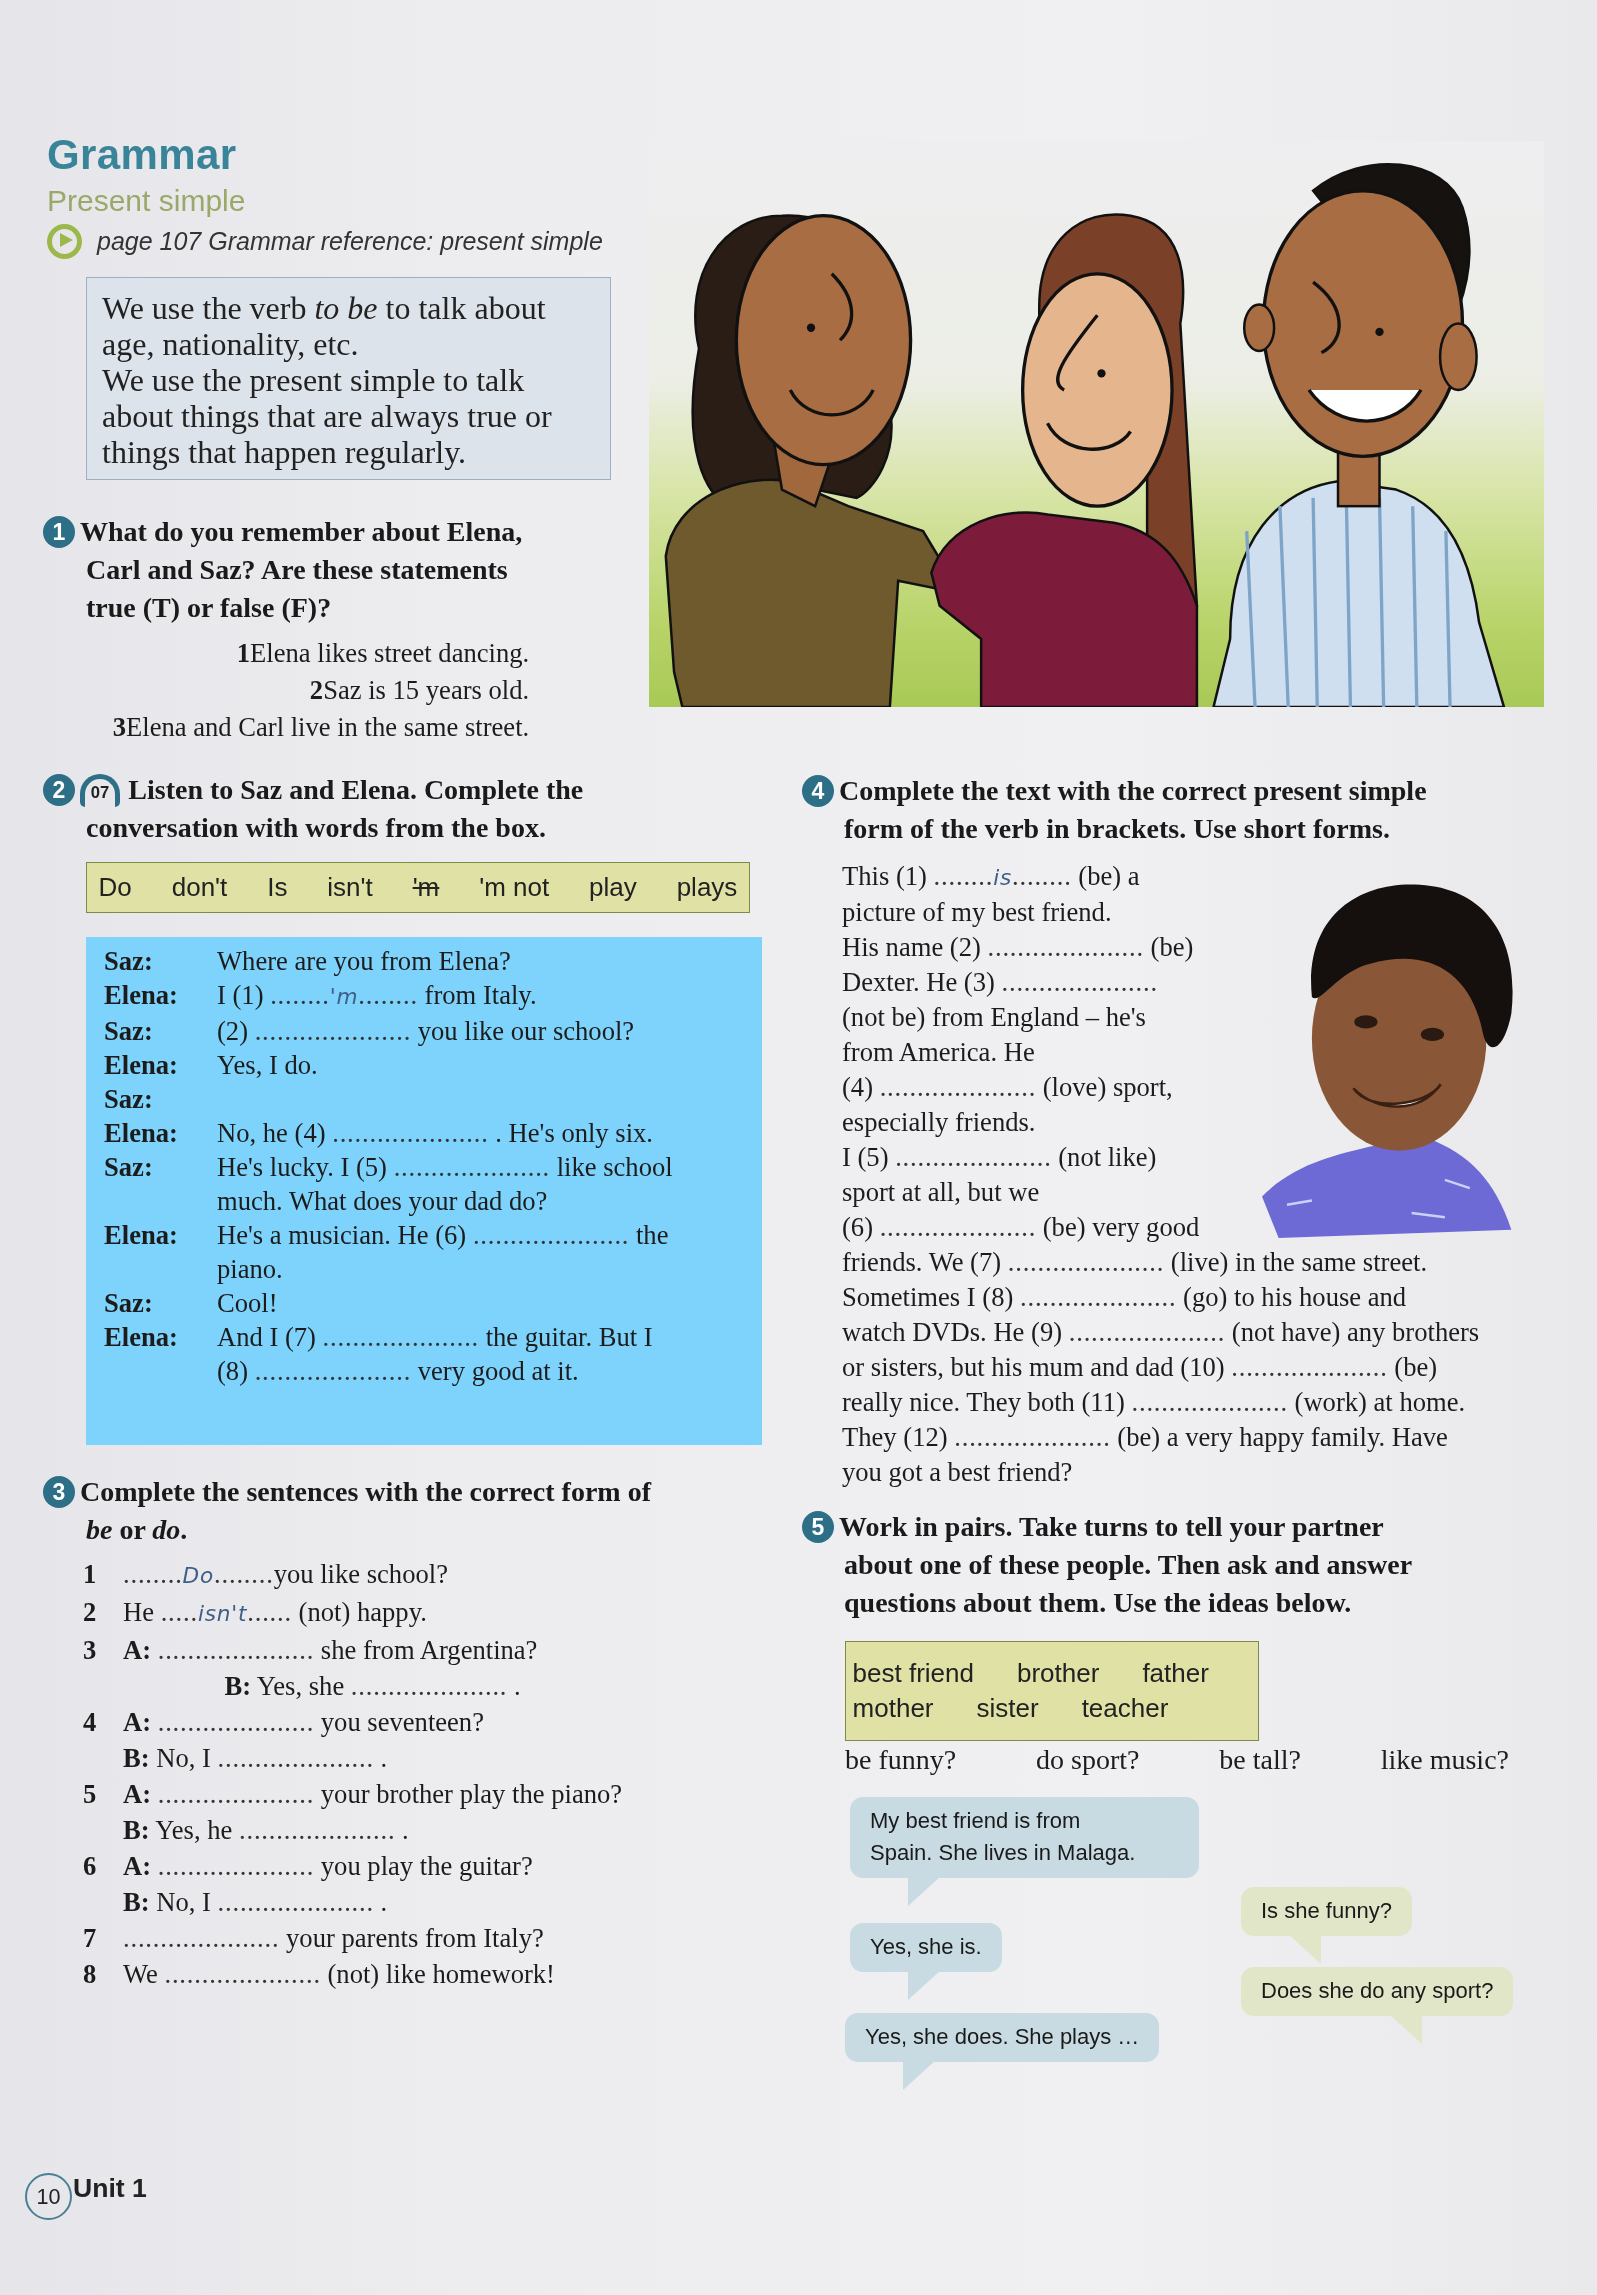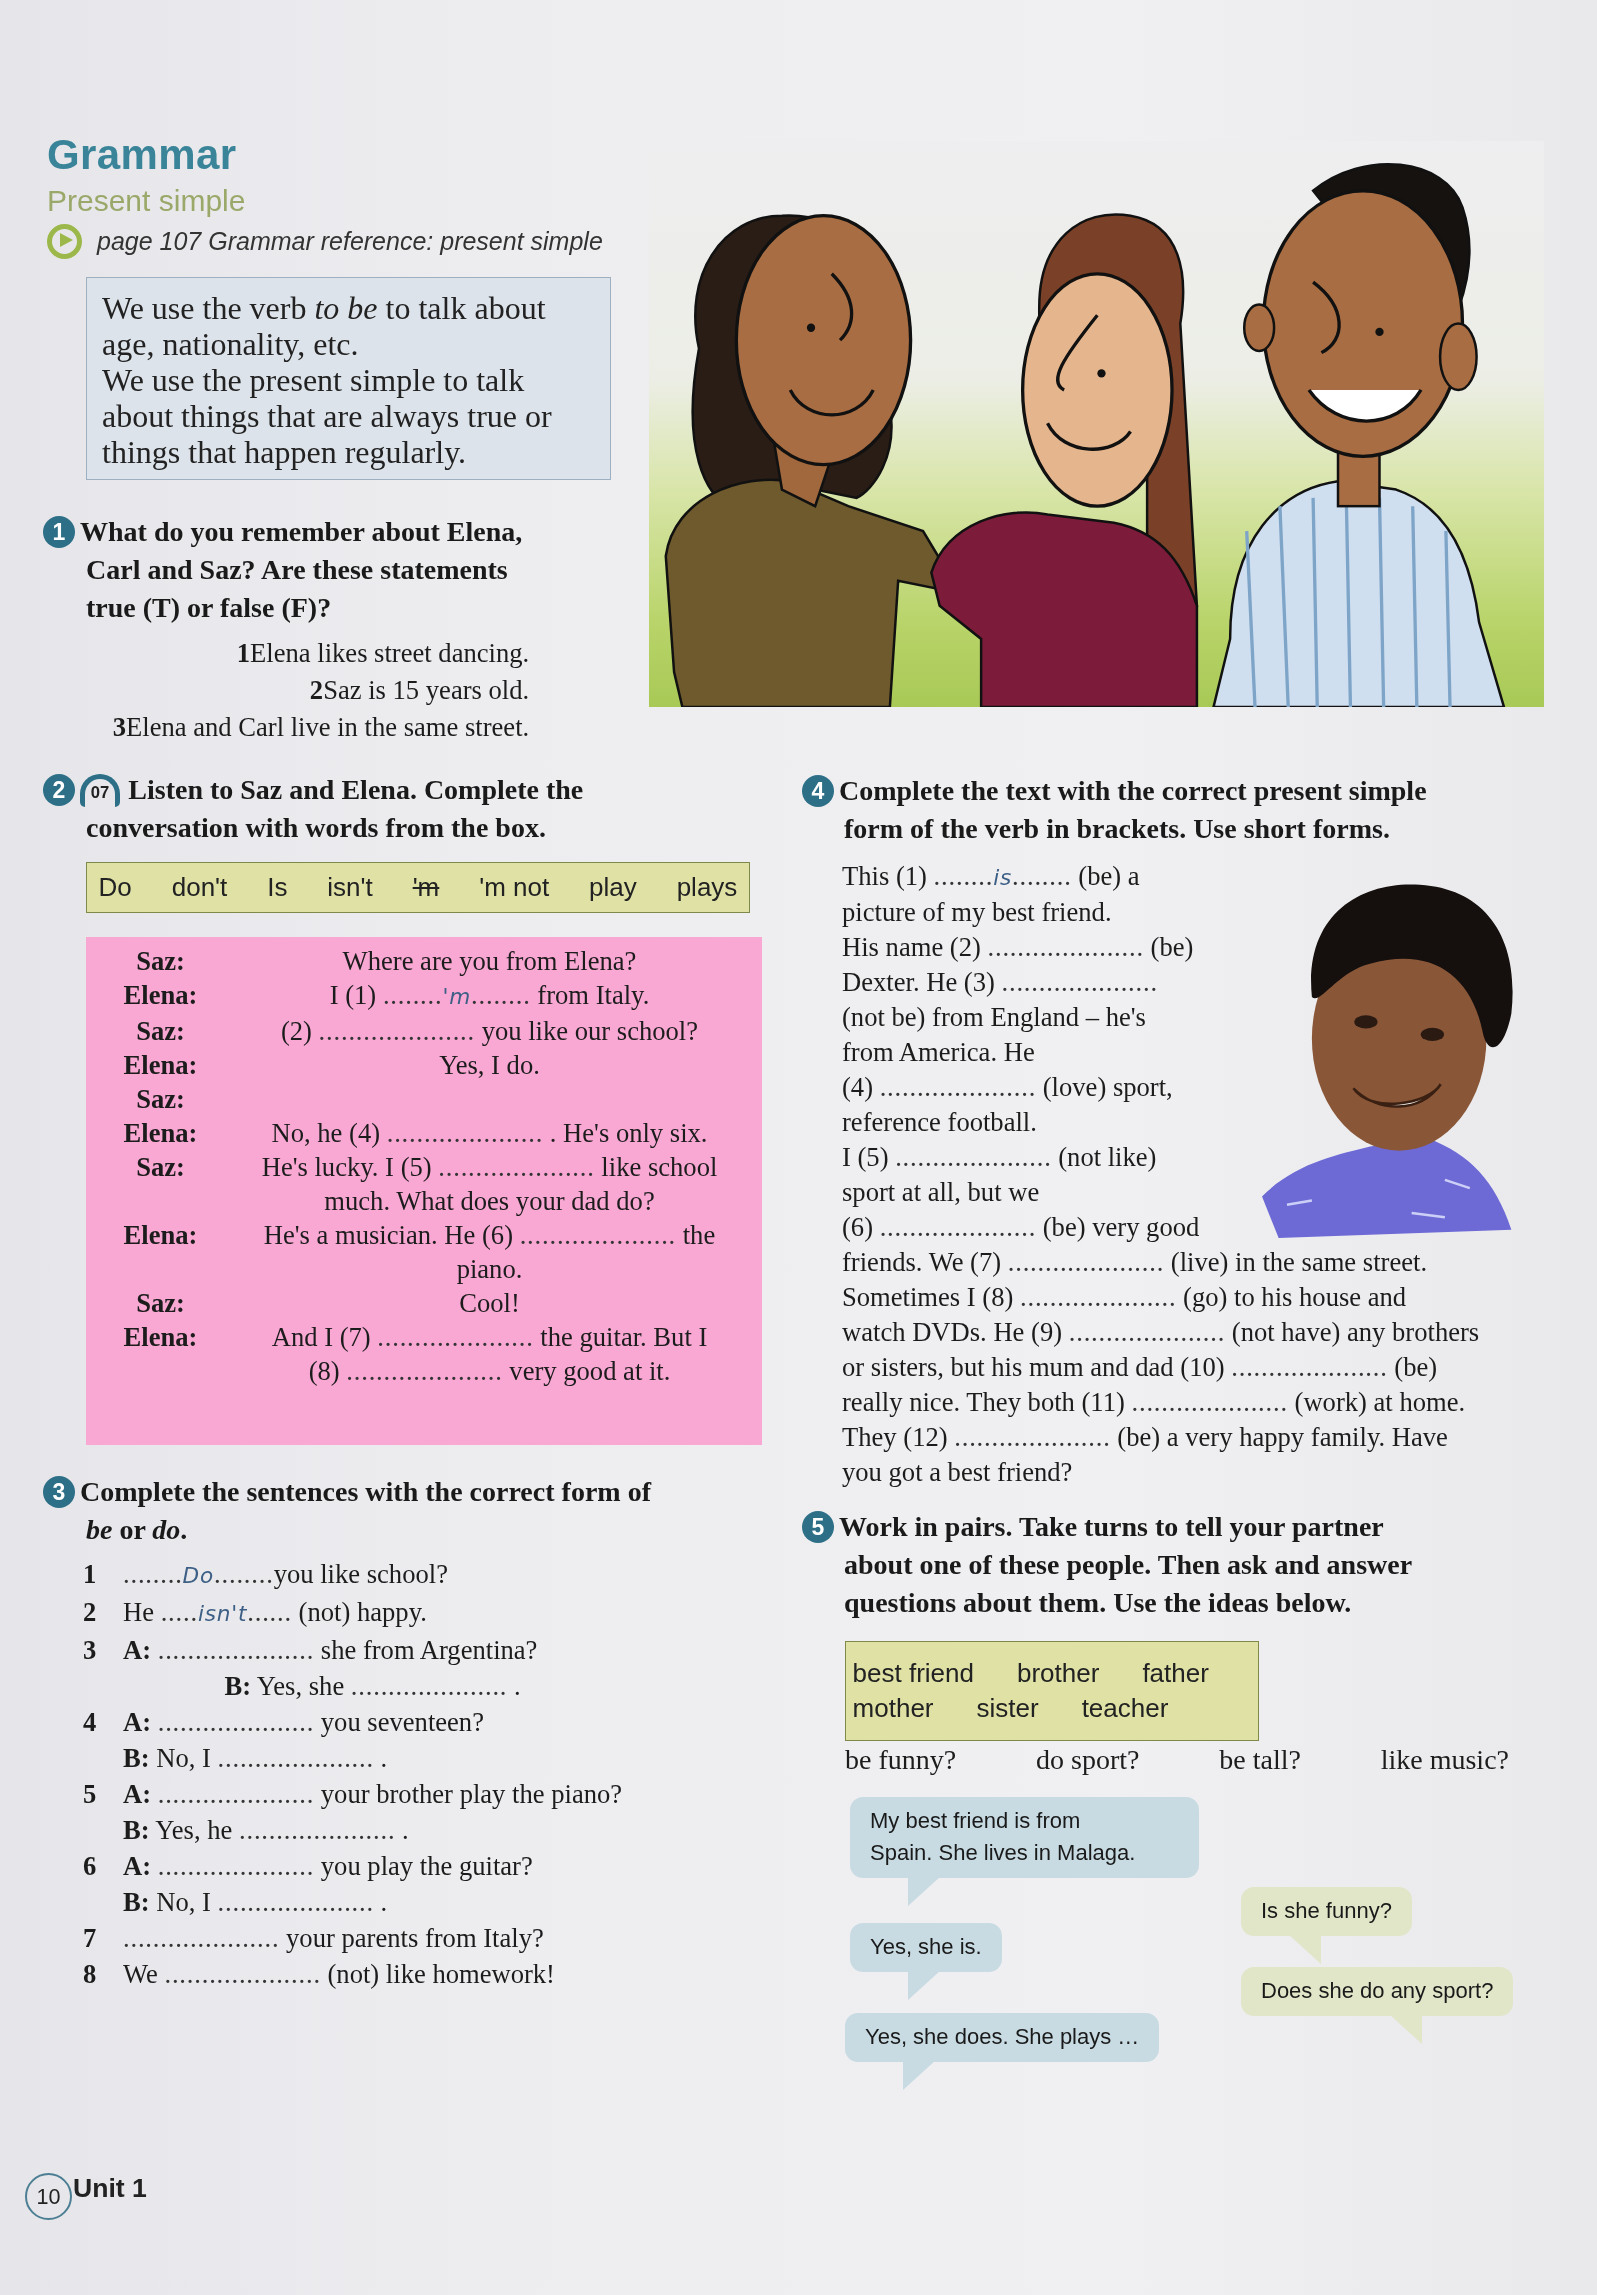--- a/index.html
+++ b/index.html
@@ -32,21 +32,21 @@
   .audio { display: inline-flex; width: 40px; height: 33px; border: 5px solid #2d6f86; border-bottom: none; border-radius: 20px 20px 5px 5px; font-family: "Liberation Sans", sans-serif; font-size: 16.6px; align-items: center; justify-content: center; vertical-align: middle; margin-right: 8.3px; color: #222; position: relative; top: -2.5px; background: transparent; }
 
   .list { font-family: "Liberation Serif", serif; font-size: 26.6px; line-height: 37px; }
   .num { display: inline-block; width: 40px; font-weight: bold; }
 
   
   .wordbox { background: #dfe1a5; border: 1.7px solid #7f8a4a; display: flex; align-items: center; font-family: "Liberation Sans", sans-serif; font-size: 26px; color: #222; }
   .wordbox span { white-space: nowrap; }
 
   
-  .dialog { left: 86px; top: 937px; width: 676px; height: 508px; background: #f9a8d4; padding: 6.6px 0 0 18px; font-family: "Liberation Serif", serif; font-size: 26.6px; line-height: 34px; text-align: center; }
+  .dialog { left: 86px; top: 937px; width: 676px; height: 508px; background: #7dd3fc; padding: 6.6px 0 0 18px; font-family: "Liberation Serif", serif; font-size: 26.6px; line-height: 34px; }
   .drow { display: flex; }
   .speaker { width: 113px; font-weight: bold; flex: none; }
   .dtext { flex: 1; }
 
   .dots { letter-spacing: 0.8px; color: #333; }
   .hand { font-family: "DejaVu Sans", sans-serif; font-style: italic; color: #3d5f86; font-size: 21.6px; }
 
   
   .ex4-text { font-family: "Liberation Serif", serif; font-size: 26.6px; line-height: 35px; color: #1c1c1c; }
 
@@ -215,21 +215,21 @@
 </div>
 
 <div class="abs ex4-text" style="left:842px; top:859px; width:706px;">
   <div><span>This (1) </span><span class="dots">........<span class="hand">is</span>........</span><span> (be) a</span></div>
   <div>picture of my best friend.</div>
   <div><span>His name (2) </span><span class="dots">.....................</span><span> (be)</span></div>
   <div><span>Dexter. He (3) </span><span class="dots">.....................</span></div>
   <div>(not be) from England – he's</div>
   <div>from America. He</div>
   <div><span>(4) </span><span class="dots">.....................</span><span> (love) sport,</span></div>
-  <div>reference football.</div>
+  <div>especially friends.</div>
   <div><span>I (5) </span><span class="dots">.....................</span><span> (not like)</span></div>
   <div>sport at all, but we</div>
   <div><span>(6) </span><span class="dots">.....................</span><span> (be) very good</span></div>
   <div><span>friends. We (7) </span><span class="dots">.....................</span><span> (live) in the same street.</span></div>
   <div><span>Sometimes I (8) </span><span class="dots">.....................</span><span> (go) to his house and</span></div>
   <div><span>watch DVDs. He (9) </span><span class="dots">.....................</span><span> (not have) any brothers</span></div>
   <div><span>or sisters, but his mum and dad (10) </span><span class="dots">.....................</span><span> (be)</span></div>
   <div><span>really nice. They both (11) </span><span class="dots">.....................</span><span> (work) at home.</span></div>
   <div><span>They (12) </span><span class="dots">.....................</span><span> (be) a very happy family. Have</span></div>
   <div>you got a best friend?</div>

